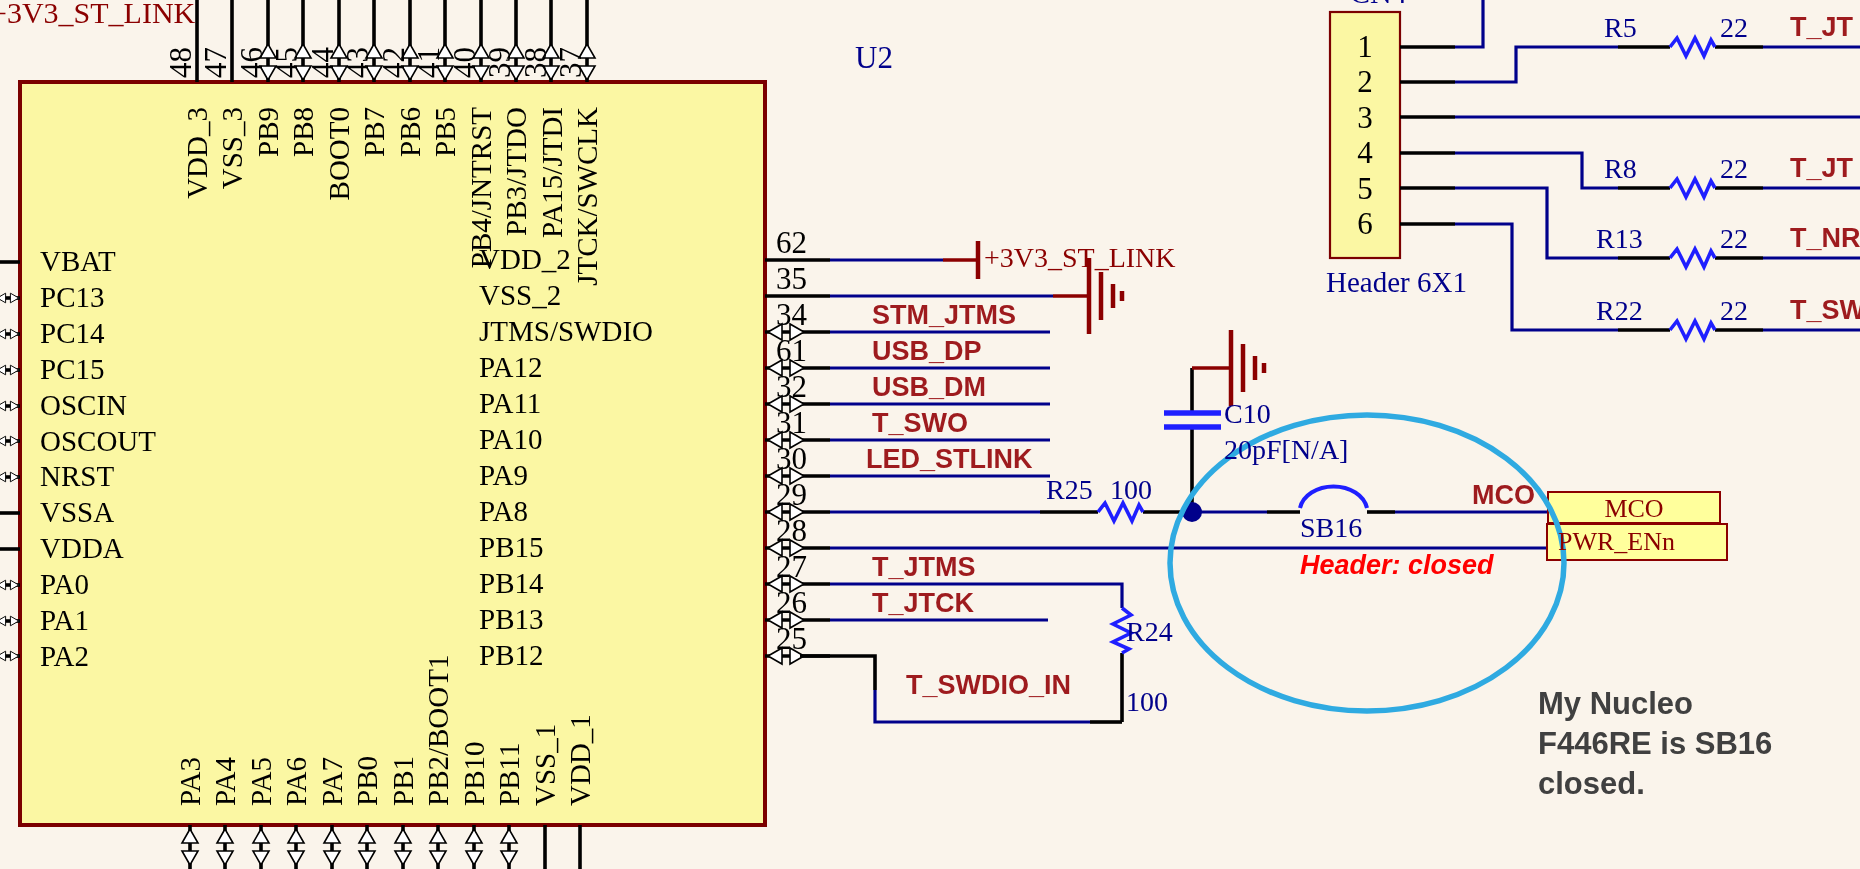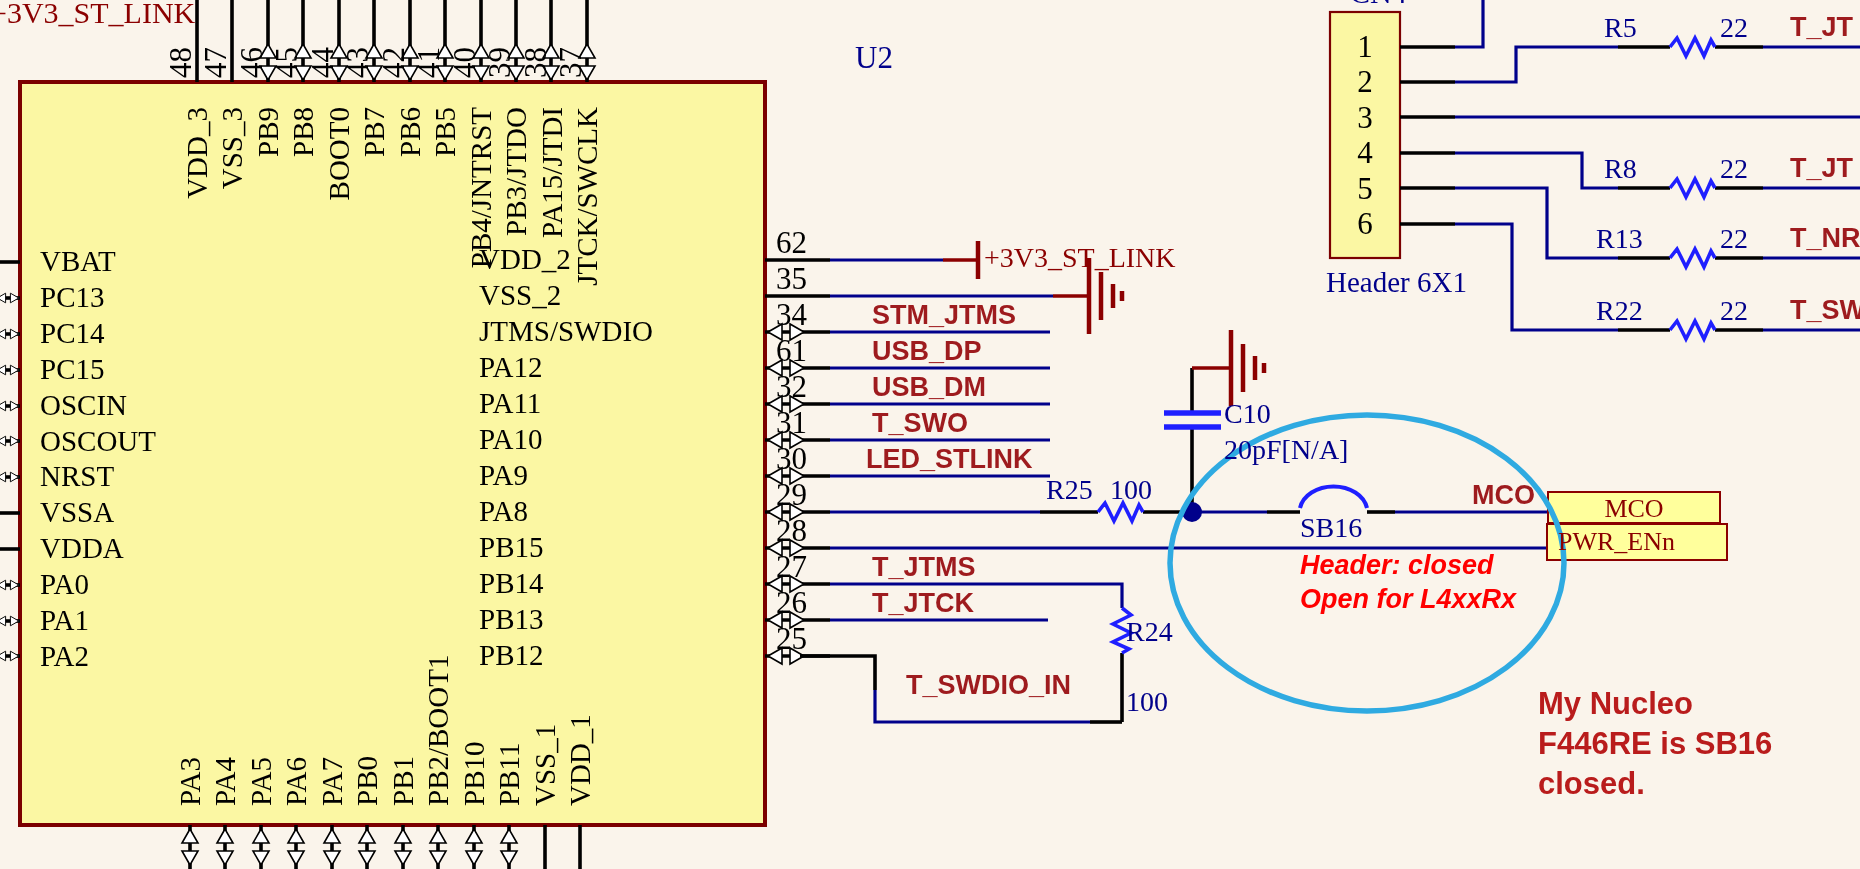--- a/index.html
+++ b/index.html
@@ -23,21 +23,21 @@
   
   .tnum  {left:calc(197px + var(--i)*35.45px - 33px);top:78px;}
   .tlab  {left:calc(197px + var(--i)*35.45px - 16px);top:287px;}
   .bnum  {left:calc(190px + var(--i)*35.45px - 33px);top:901px;}
   .blab  {left:calc(190px + var(--i)*35.45px - 16px);top:806px;}
   .llab  {left:40px;top:calc(262px + var(--i)*35.9px - 17px);}
   .rlab  {left:479px;width:300px;top:calc(260px + var(--i)*36px - 17px);}
   .rnum  {left:776px;top:calc(260px + var(--i)*36px - 35px);}
   .hpin  {left:1338px;width:54px;text-align:center;top:calc(47px + var(--i)*35.4px - 18px);}
   .cyan-line{position:static;font-family:"Liberation Sans","DejaVu Sans",sans-serif;
-        font-weight:bold;font-size:31px;color:#b91c1c;line-height:40px;}
+        font-weight:bold;font-size:31px;color:#404040;line-height:40px;}
   .redit{font-family:"Liberation Sans","DejaVu Sans",sans-serif;font-style:italic;
         font-weight:bold;font-size:27px;color:#FF0000;}
   .port-text{font-family:"Liberation Serif","DejaVu Serif",serif;font-size:26px;color:#8B0000;}
 </style>
 </head>
 <body>
 
 <div class="page">
 
   <svg width="1860" height="869" viewBox="0 0 1860 869" style="position:absolute;left:0;top:0">
@@ -427,21 +427,20 @@
 
   <div class="t ref" style="left:1046px;top:474px">R25</div>
   <div class="t ref" style="left:1110px;top:474px">100</div>
   <div class="t ref" style="left:1224px;top:398px">C10</div>
   <div class="t ref" style="left:1224px;top:434px">20pF[N/A]</div>
   <div class="t ref" style="left:1126px;top:616px">R24</div>
   <div class="t ref" style="left:1126px;top:686px">100</div>
   <div class="t ref" style="left:1300px;top:512px">SB16</div>
 
   <div class="t redit" style="left:1300px;top:550px">Header: closed</div>
-  <div class="t redit" style="left:1300px;top:584px">Open for L4xxRx</div>
 
   <div class="t port-text" style="left:1548px;top:494px;width:172px;text-align:center">MCO</div>
   <div class="t port-text" style="left:1558px;top:527px">PWR_ENn</div>
 
   <div class="t" style="left:1538px;top:684px">
 
   <div class="cyan-line" style="--i: 0;">My Nucleo</div>
       <div class="cyan-line" style="--i: 1;">F446RE is SB16</div>
       <div class="cyan-line" style="--i: 2;">closed.</div>
     </div>

